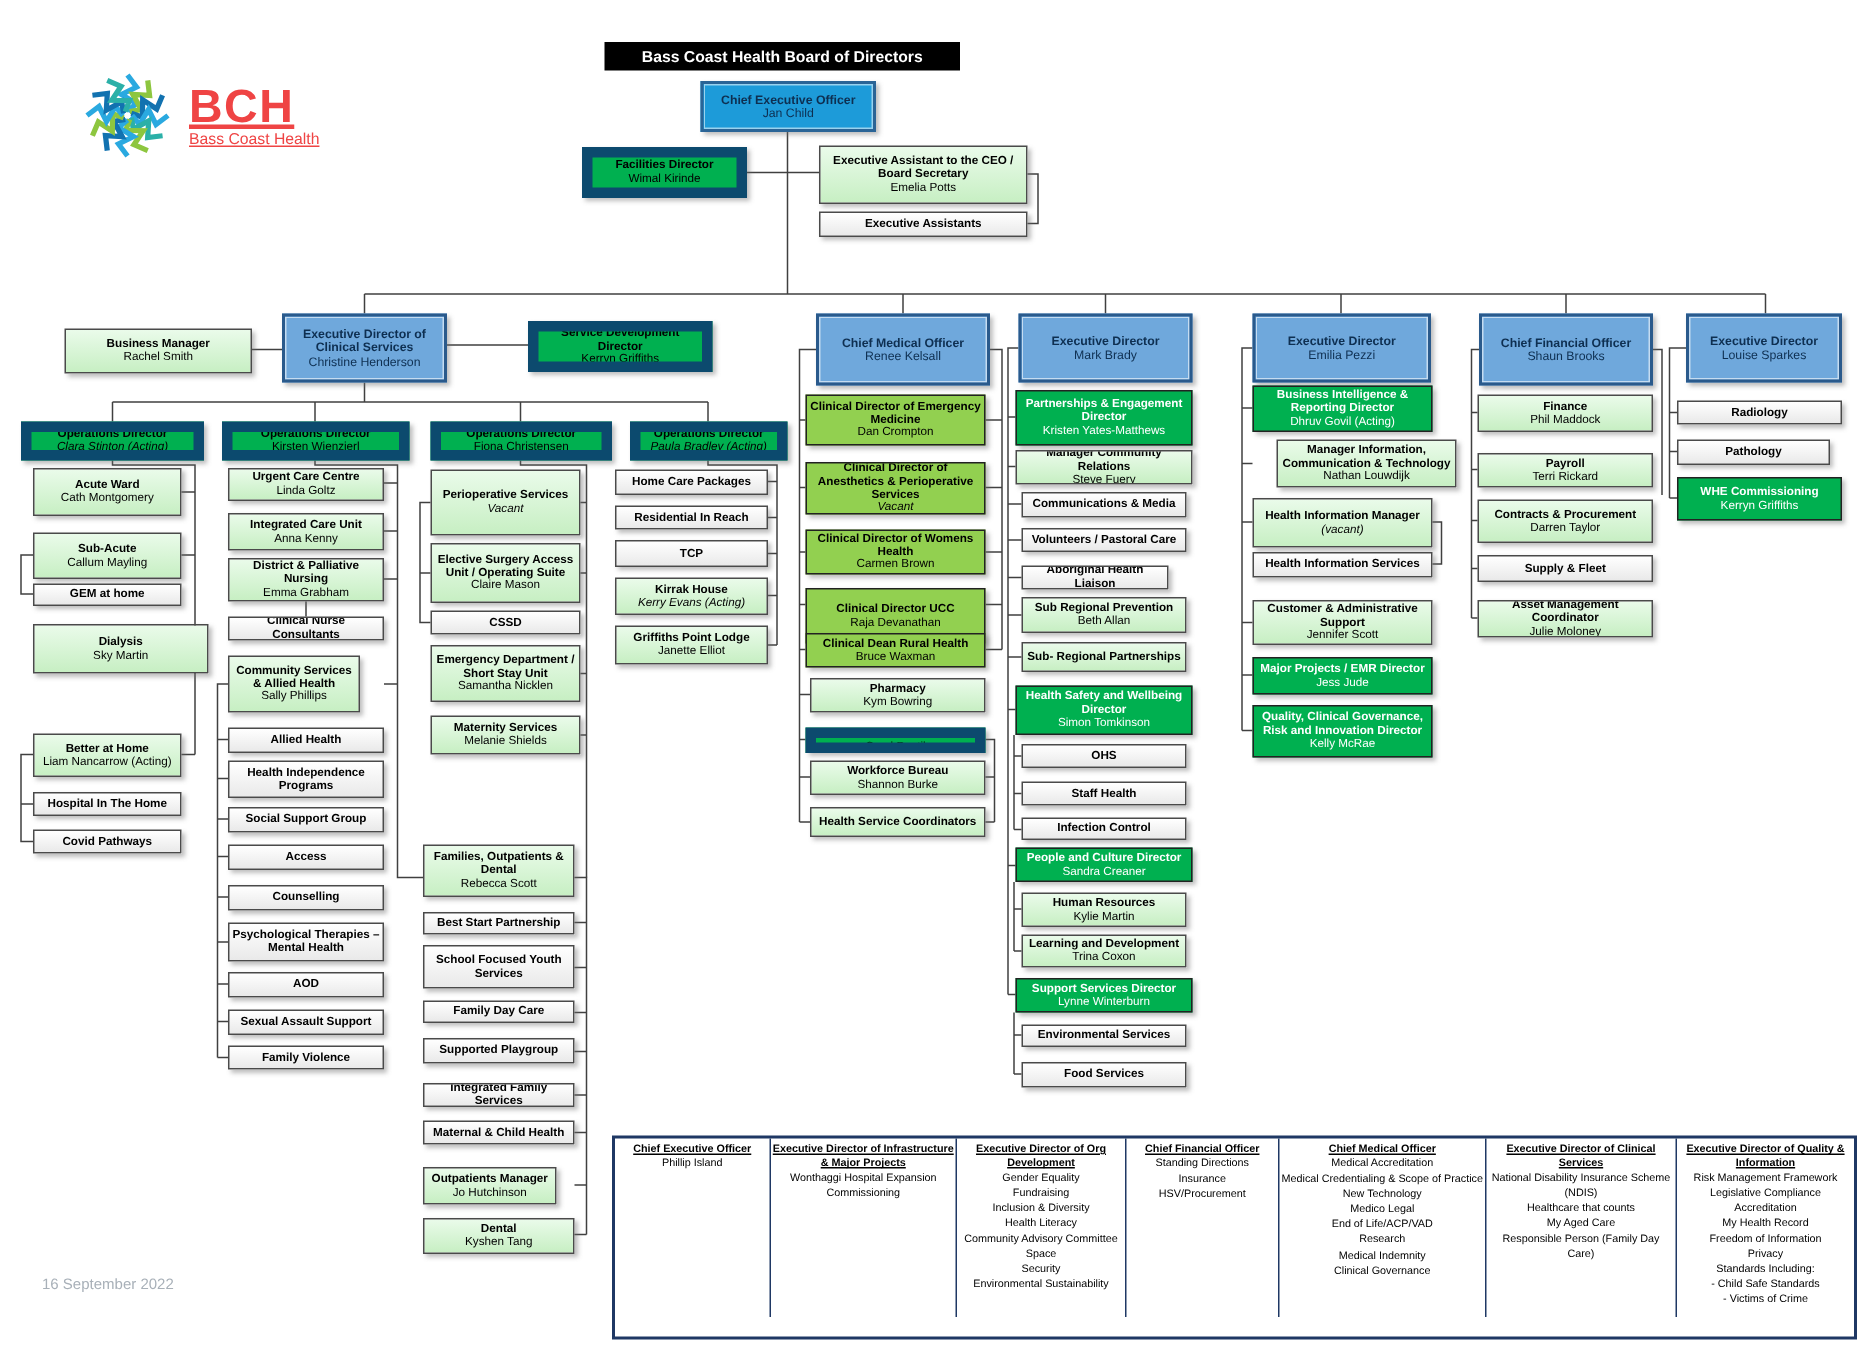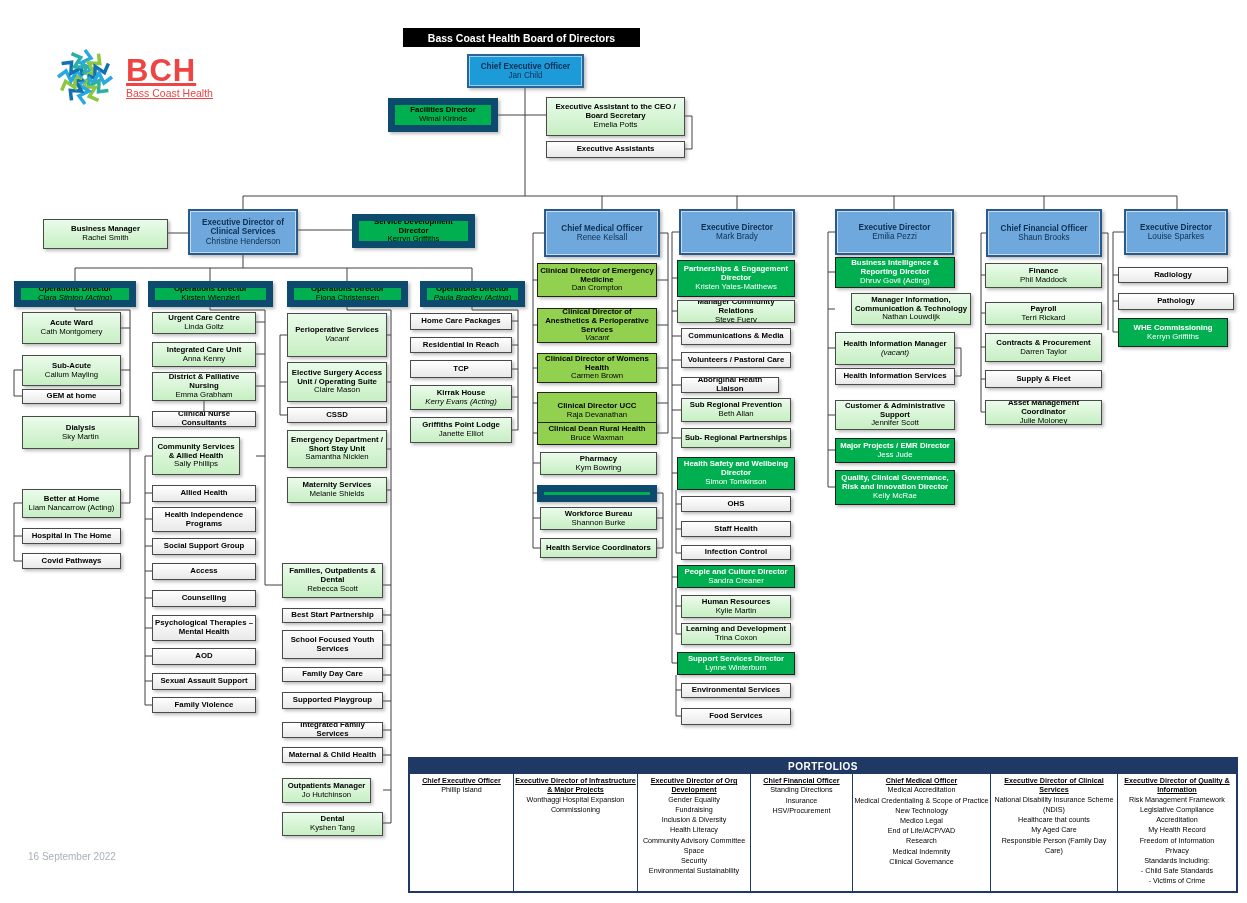--- a/index.html
+++ b/index.html
@@ -441,31 +441,30 @@
       <div class="box white" style="left: 985px; top: 370px; width: 117px; height: 18px;">
         <div class="bt">Supply &amp; Fleet</div>
       </div>
       <div class="box lgreen" style="left: 985px; top: 400px; width: 117px; height: 25px;">
         <div class="bt">Asset Management Coordinator</div>
         <div class="bn">Julie Moloney</div>
       </div>
       <div class="box white" style="left: 1118px; top: 267px; width: 110px; height: 16px;">
         <div class="bt">Radiology</div>
       </div>
-      <div class="box white" style="left: 1118px; top: 293px; width: 116px; height: 17px;">
+      <div class="box white" style="left: 1118px; top: 293px; width: 102px; height: 17px;">
         <div class="bt">Pathology</div>
       </div>
       <div class="box dgreenw" style="left: 1118px; top: 318px; width: 110px; height: 29px;">
         <div class="bt">WHE Commissioning</div>
         <div class="bn">Kerryn Griffiths</div>
       </div>
     </div>
 
   <div id="portfolios">
-    <div id="phead">PORTFOLIOS</div>
     <div id="pcols">
         <div class="pcol" style="width: 103px;">
           <div class="pcolh">Chief Executive Officer</div>
           <div class="pitem">Phillip Island</div>
         </div>
         <div class="pcol" style="width: 124px;">
           <div class="pcolh">Executive Director of Infrastructure &amp; Major Projects</div>
           <div class="pitem">Wonthaggi Hospital Expansion</div>
           <div class="pitem">Commissioning</div>
         </div>

